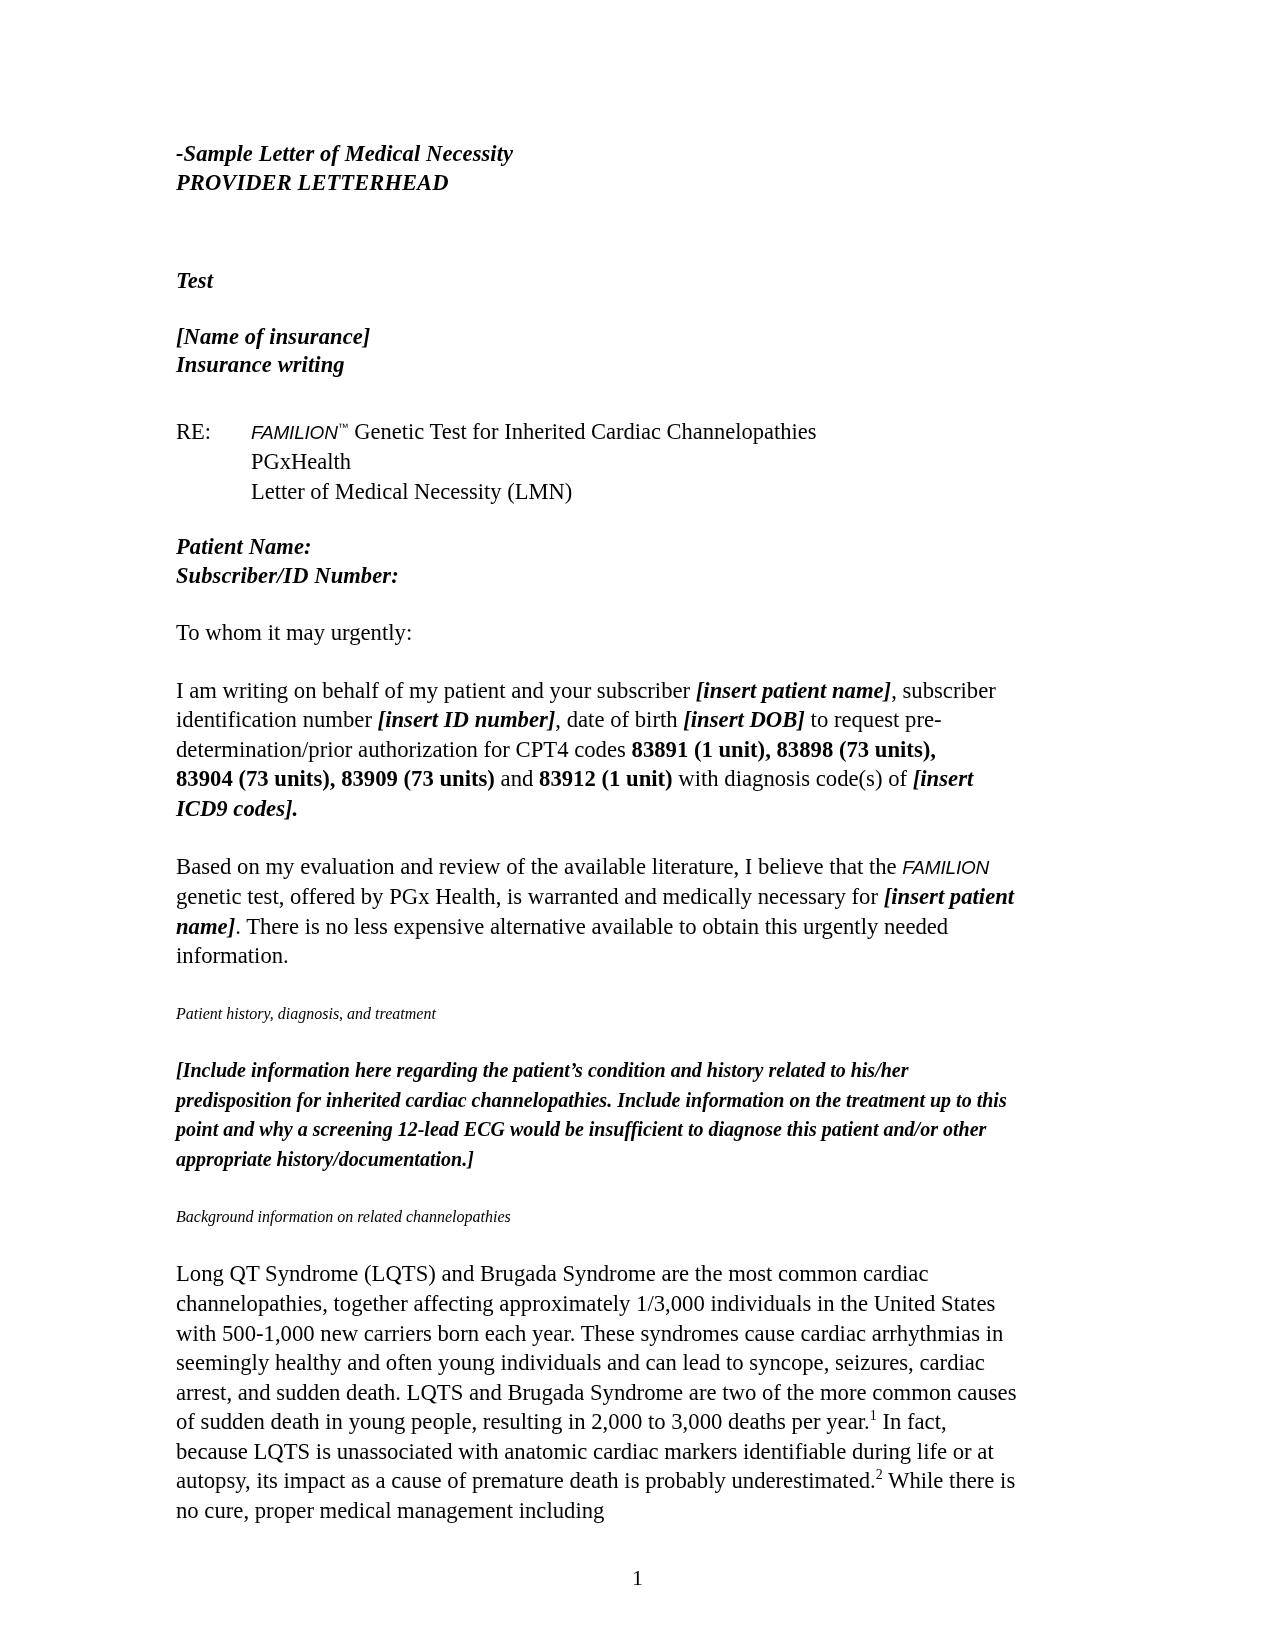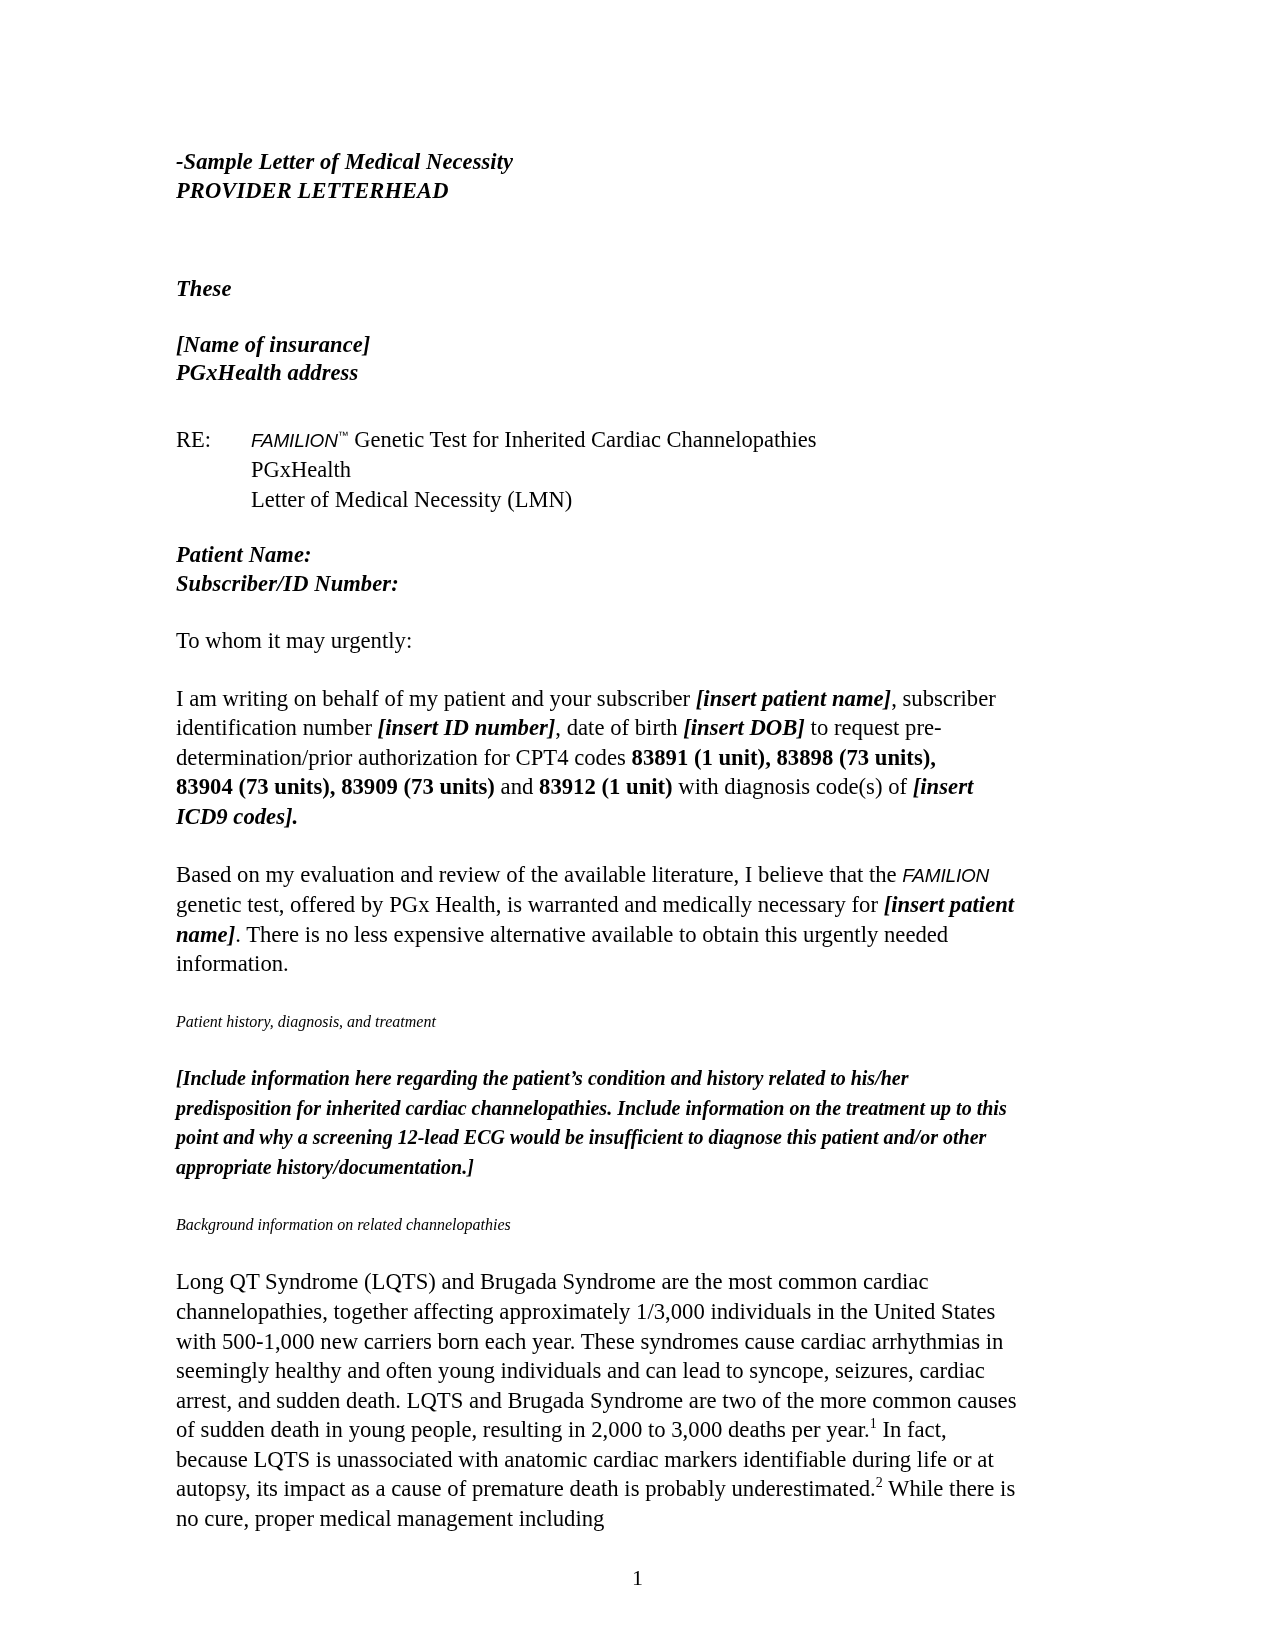--- a/index.html
+++ b/index.html
@@ -16,21 +16,21 @@
     width: 1275px;
     height: 1651px;
     margin: 0 auto;
     background: #ffffff;
     box-sizing: border-box;
     overflow: hidden;
   }
   .content {
     position: absolute;
     left: 176px;
-    top: 148px;
+    top: 140px;
     width: 845px;
   }
   p {
     margin: 0;
   }
   .hdr-line {
     font-weight: bold;
     font-style: italic;
     font-size: 22.5px;
     line-height: 28.5px;
@@ -111,27 +111,27 @@
 
   <div class="content">
 
     <div>
       <p class="hdr-line">-Sample Letter of Medical Necessity</p>
       <p class="hdr-line">PROVIDER LETTERHEAD</p>
     </div>
 
     <div class="gap-lg"></div>
 
-    <p class="hdr-line">These</p>
+    <p class="hdr-line">Test</p>
 
     <div class="gap-md"></div>
 
     <div>
       <p class="hdr-line">[Name of insurance]</p>
-      <p class="hdr-line">PGxHealth address</p>
+      <p class="hdr-line">Insurance writing</p>
     </div>
 
     <div class="gap-md"></div>
 
     <div class="re-block">
       <div class="re-row">
         <div class="re-label">RE:</div>
         <div class="re-text"><span class="brand">FAMILION</span><span class="tm">™</span><span> Genetic Test for Inherited Cardiac Channelopathies</span></div>
       </div>
       <div class="re-row">

